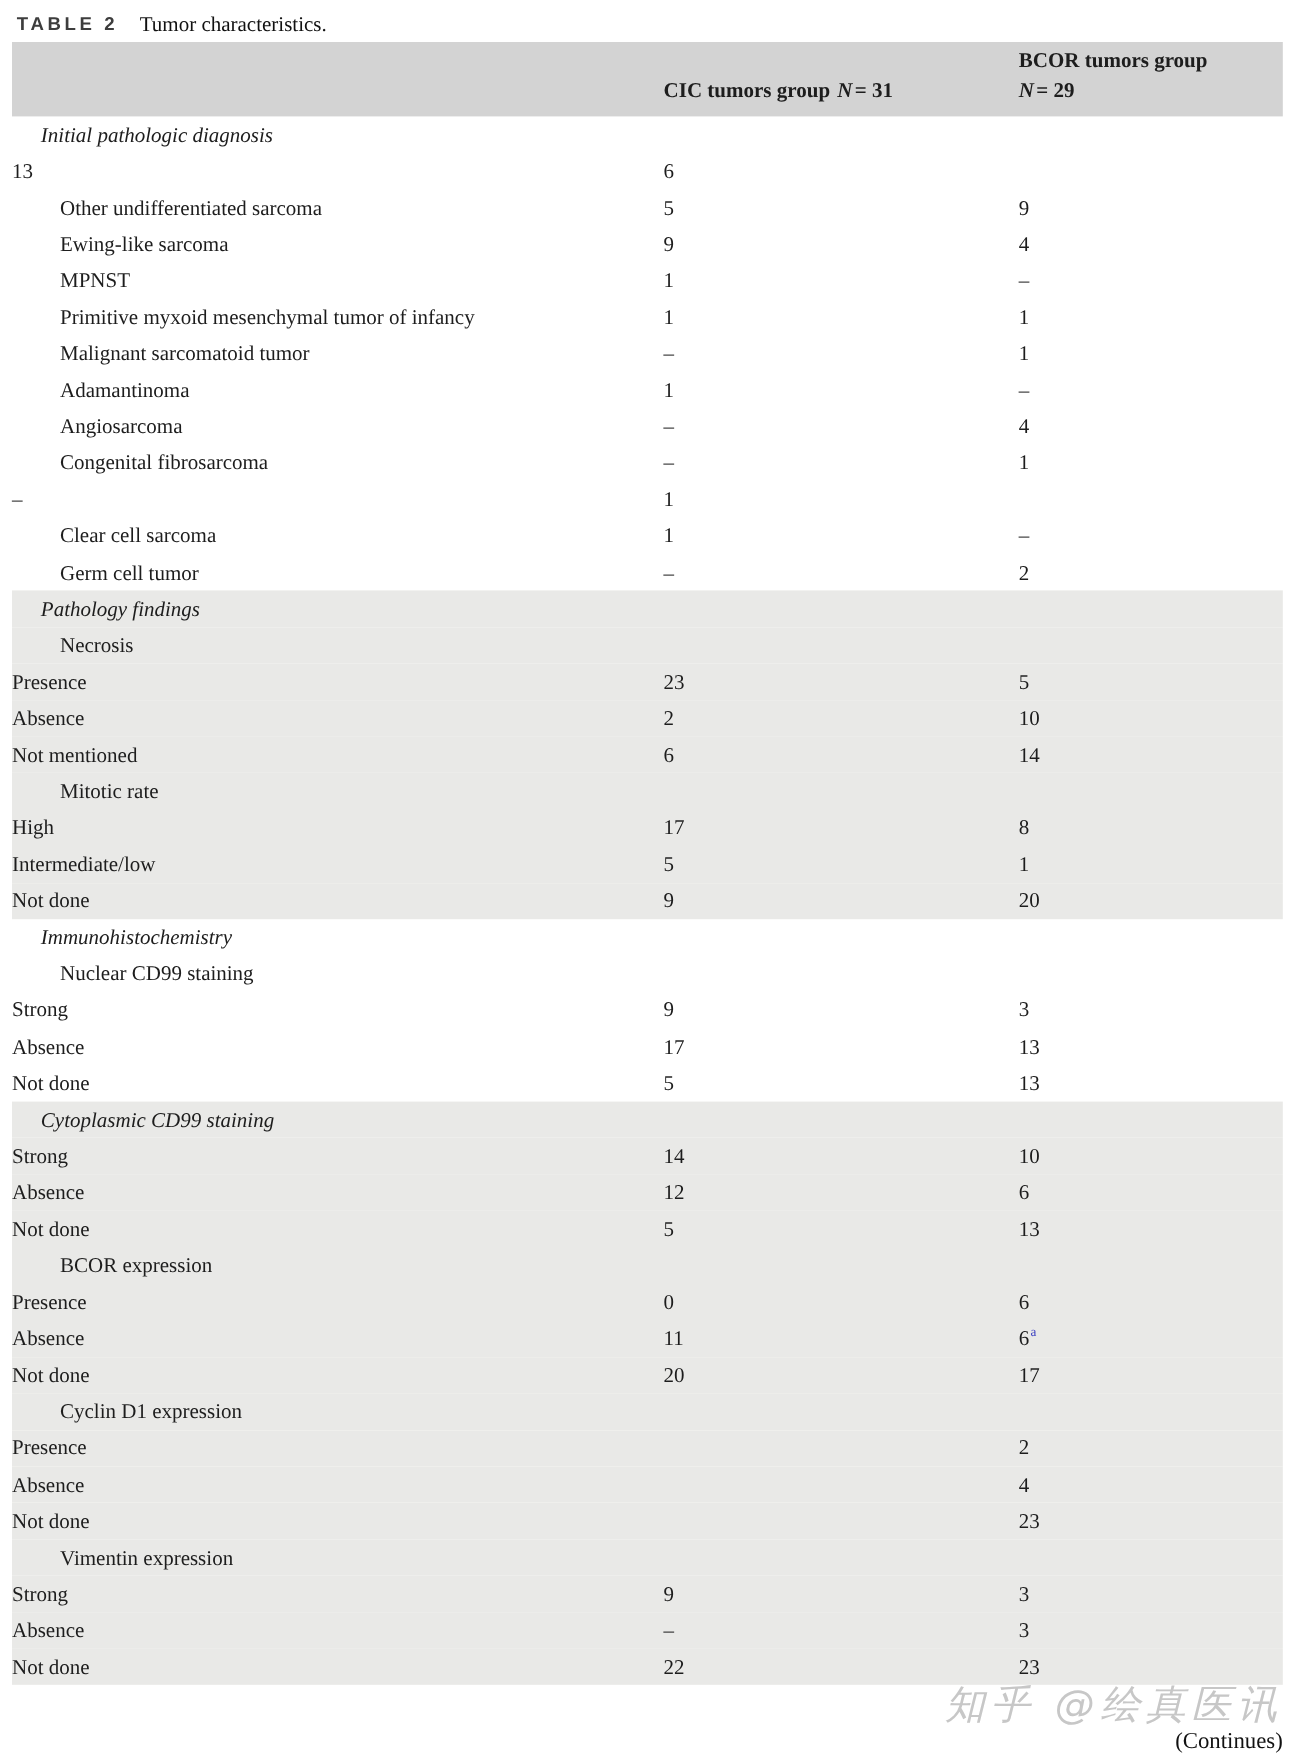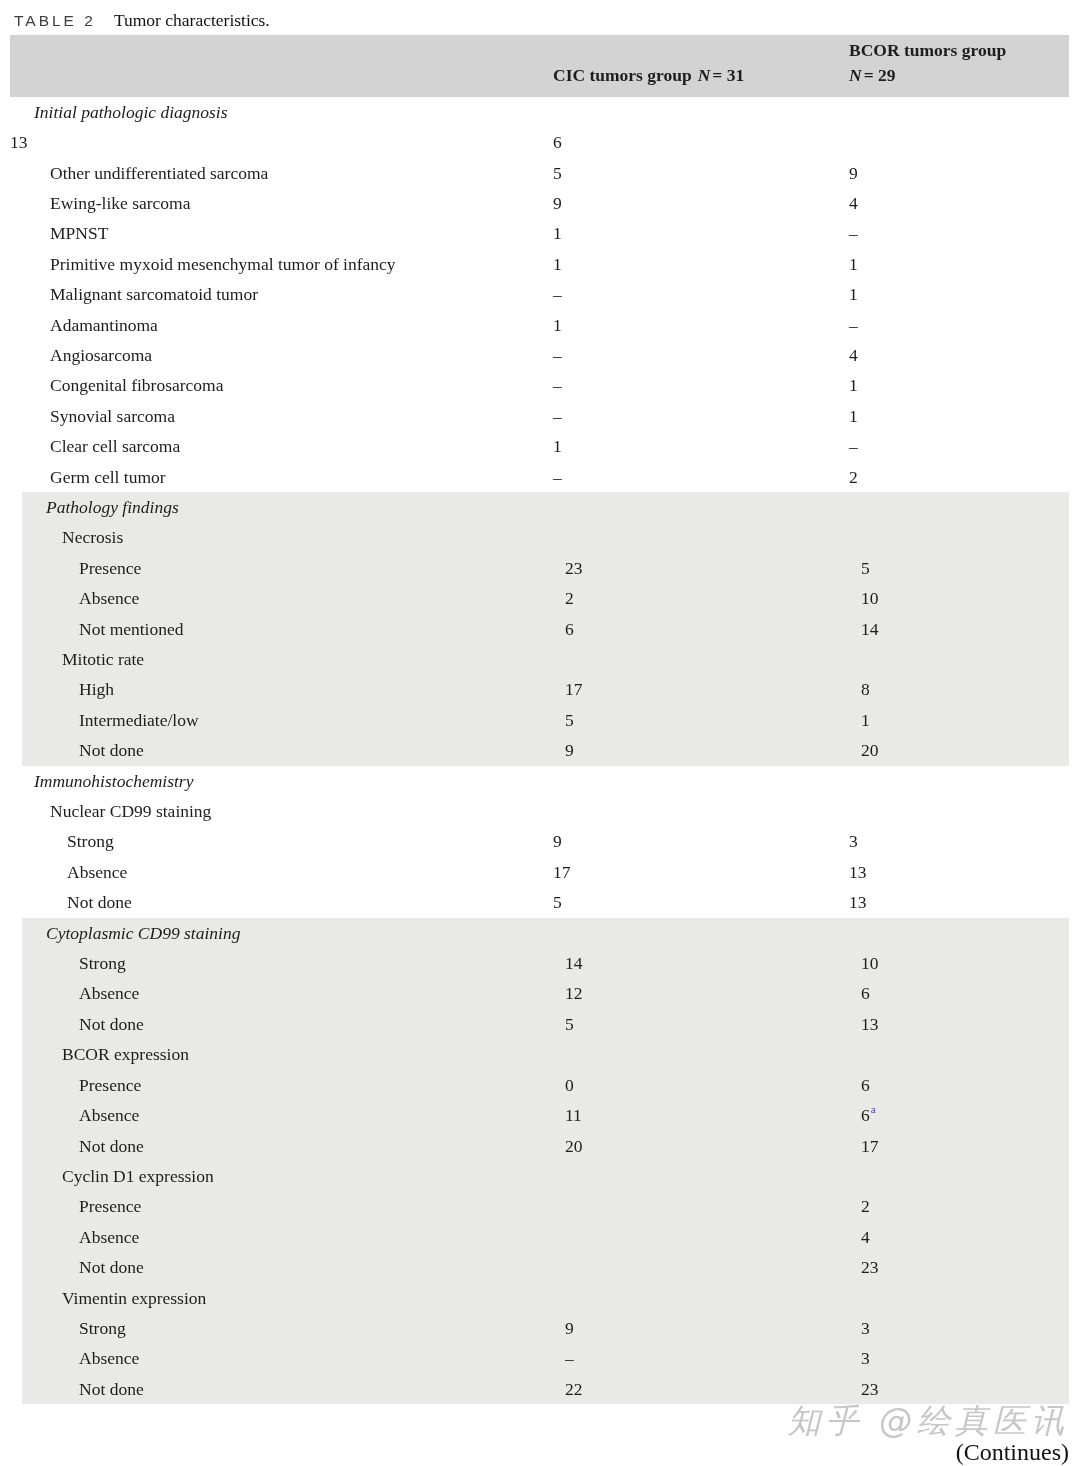--- a/index.html
+++ b/index.html
@@ -13,21 +13,21 @@
     box-sizing:border-box;
   }
   .caption{
     margin:6px 0 0 14px;
     height:29px;
     display:flex;align-items:center;
     font-size:17.5px;
   }
   .cap-label{
     font-family:"Liberation Sans","DejaVu Sans",sans-serif;
-    font-weight:400;
+    font-weight:700;
     letter-spacing:3px;
     font-size:15.5px;
     color:#3d3d3d;
   }
   .cap-text{margin-left:18px;color:#111;text-align:center;}
   .table{margin:0 11px 0 10px;}
   .thead{
     display:grid;
     grid-template-columns:543px 296px 1fr;
     align-items:end;
@@ -43,46 +43,46 @@
   .i-gap{margin-left:6px;margin-right:2px;}
   .i-start{margin-right:2px;}
   .th .line{display:block;}
   .tbody{font-size:17.5px;}
   .row{
     display:grid;
     grid-template-columns:543px 296px 1fr;
     align-items:center;
     height:30.42px;
   }
-  .row.shaded{background:var(--shaded-band,#e9e9e7);margin-left:12px;}
+  .row.shaded{background:var(--shaded-band,#e9e9e7);}
   .cell{white-space:nowrap;}
   .cell.label.indent-0{padding-left:24px;font-style:italic;}
   .cell.label.indent-1{padding-left:40px;}
-  .cell.label.indent-2{padding-left:57px;}
+  .cell.label.indent-2{}
   sup.note{
     color:var(--footnote-marker,#3b3fc1);
     font-size:11px;
     line-height:0;
     position:relative;top:-1px;left:1px;
   }
   .footer{
     position:absolute;
     right:11px;bottom:2px;left:0;
     text-align:right;
   }
   .watermark{
     font-family:"DejaVu Sans","Liberation Sans",sans-serif;
     font-size:33px;
     letter-spacing:5px;
     color:var(--watermark,#c7c7c7);
     line-height:36px;
     font-style:italic;
   }
   .continues{
-    font-size:24px;
+    font-size:19px;
     color:#111;
     line-height:24px;
     margin-top:1px;
   }
 </style>
 </head>
 <body>
 
 <div class="page">
 
@@ -146,21 +146,20 @@
           <div class="cell label indent-1">Angiosarcoma</div>
           <div class="cell value cic">–</div>
           <div class="cell value bcor">4</div>
         </div>
         <div class="row">
           <div class="cell label indent-1">Congenital fibrosarcoma</div>
           <div class="cell value cic">–</div>
           <div class="cell value bcor">1</div>
         </div>
         <div class="row">
-          <div class="cell label indent-1">Synovial sarcoma</div>
           <div class="cell value cic">–</div>
           <div class="cell value bcor">1</div>
         </div>
         <div class="row">
           <div class="cell label indent-1">Clear cell sarcoma</div>
           <div class="cell value cic">1</div>
           <div class="cell value bcor">–</div>
         </div>
         <div class="row">
           <div class="cell label indent-1">Germ cell tumor</div>

